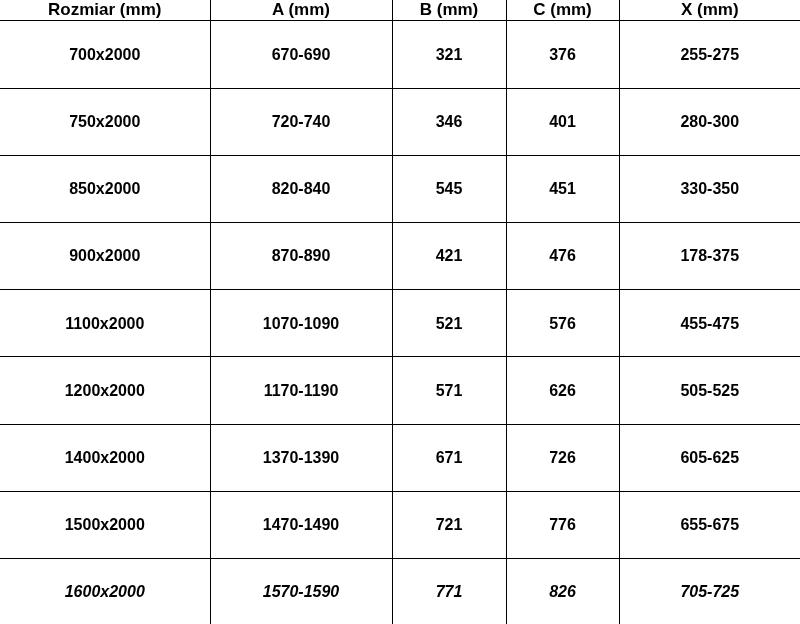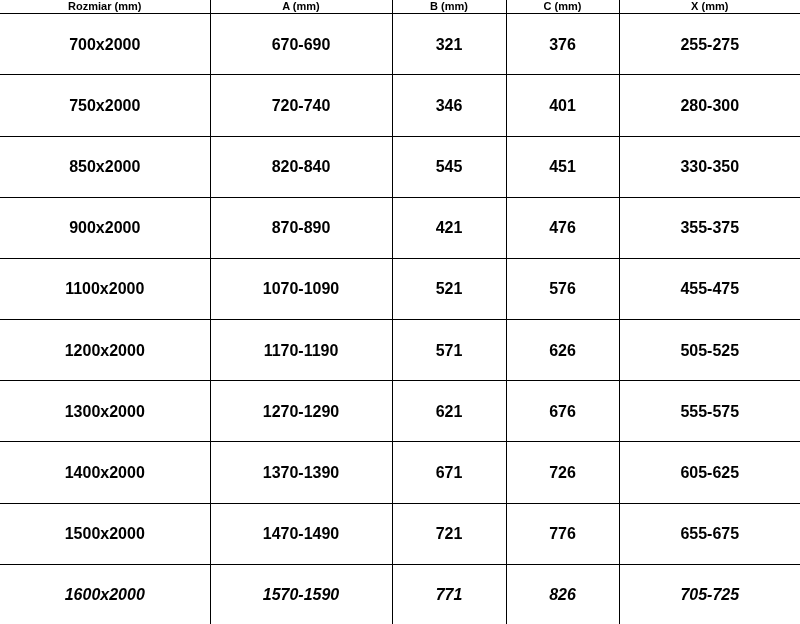--- a/index.html
+++ b/index.html
@@ -30,21 +30,21 @@
     border: 1px solid #000000;
     text-align: center;
     vertical-align: middle;
     font-weight: bold;
     font-size: 16px;
     padding: 0;
     line-height: 1.2;
     white-space: nowrap;
   }
   table.size-table th {
-    font-size: 11px;
+    font-size: 17px;
   }
   
   col.c0 { width: 210px; }
   col.c1 { width: 182px; }
   col.c2 { width: 114px; }
   col.c3 { width: 113px; }
   col.c4 { width: 181px; }
 
   
   table.size-table tr > td:first-child,
@@ -95,42 +95,35 @@
         <td>820-840</td>
         <td>545</td>
         <td>451</td>
         <td>330-350</td>
       </tr>
       <tr>
         <td>900x2000</td>
         <td>870-890</td>
         <td>421</td>
         <td>476</td>
-        <td>355-375</td>
+        <td>178-375</td>
       </tr>
       <tr>
         <td>1100x2000</td>
         <td>1070-1090</td>
         <td>521</td>
         <td>576</td>
         <td>455-475</td>
       </tr>
       <tr>
         <td>1200x2000</td>
         <td>1170-1190</td>
         <td>571</td>
         <td>626</td>
         <td>505-525</td>
-      </tr>
-      <tr>
-        <td>1300x2000</td>
-        <td>1270-1290</td>
-        <td>621</td>
-        <td>676</td>
-        <td>555-575</td>
       </tr>
       <tr>
         <td>1400x2000</td>
         <td>1370-1390</td>
         <td>671</td>
         <td>726</td>
         <td>605-625</td>
       </tr>
       <tr>
         <td>1500x2000</td>

